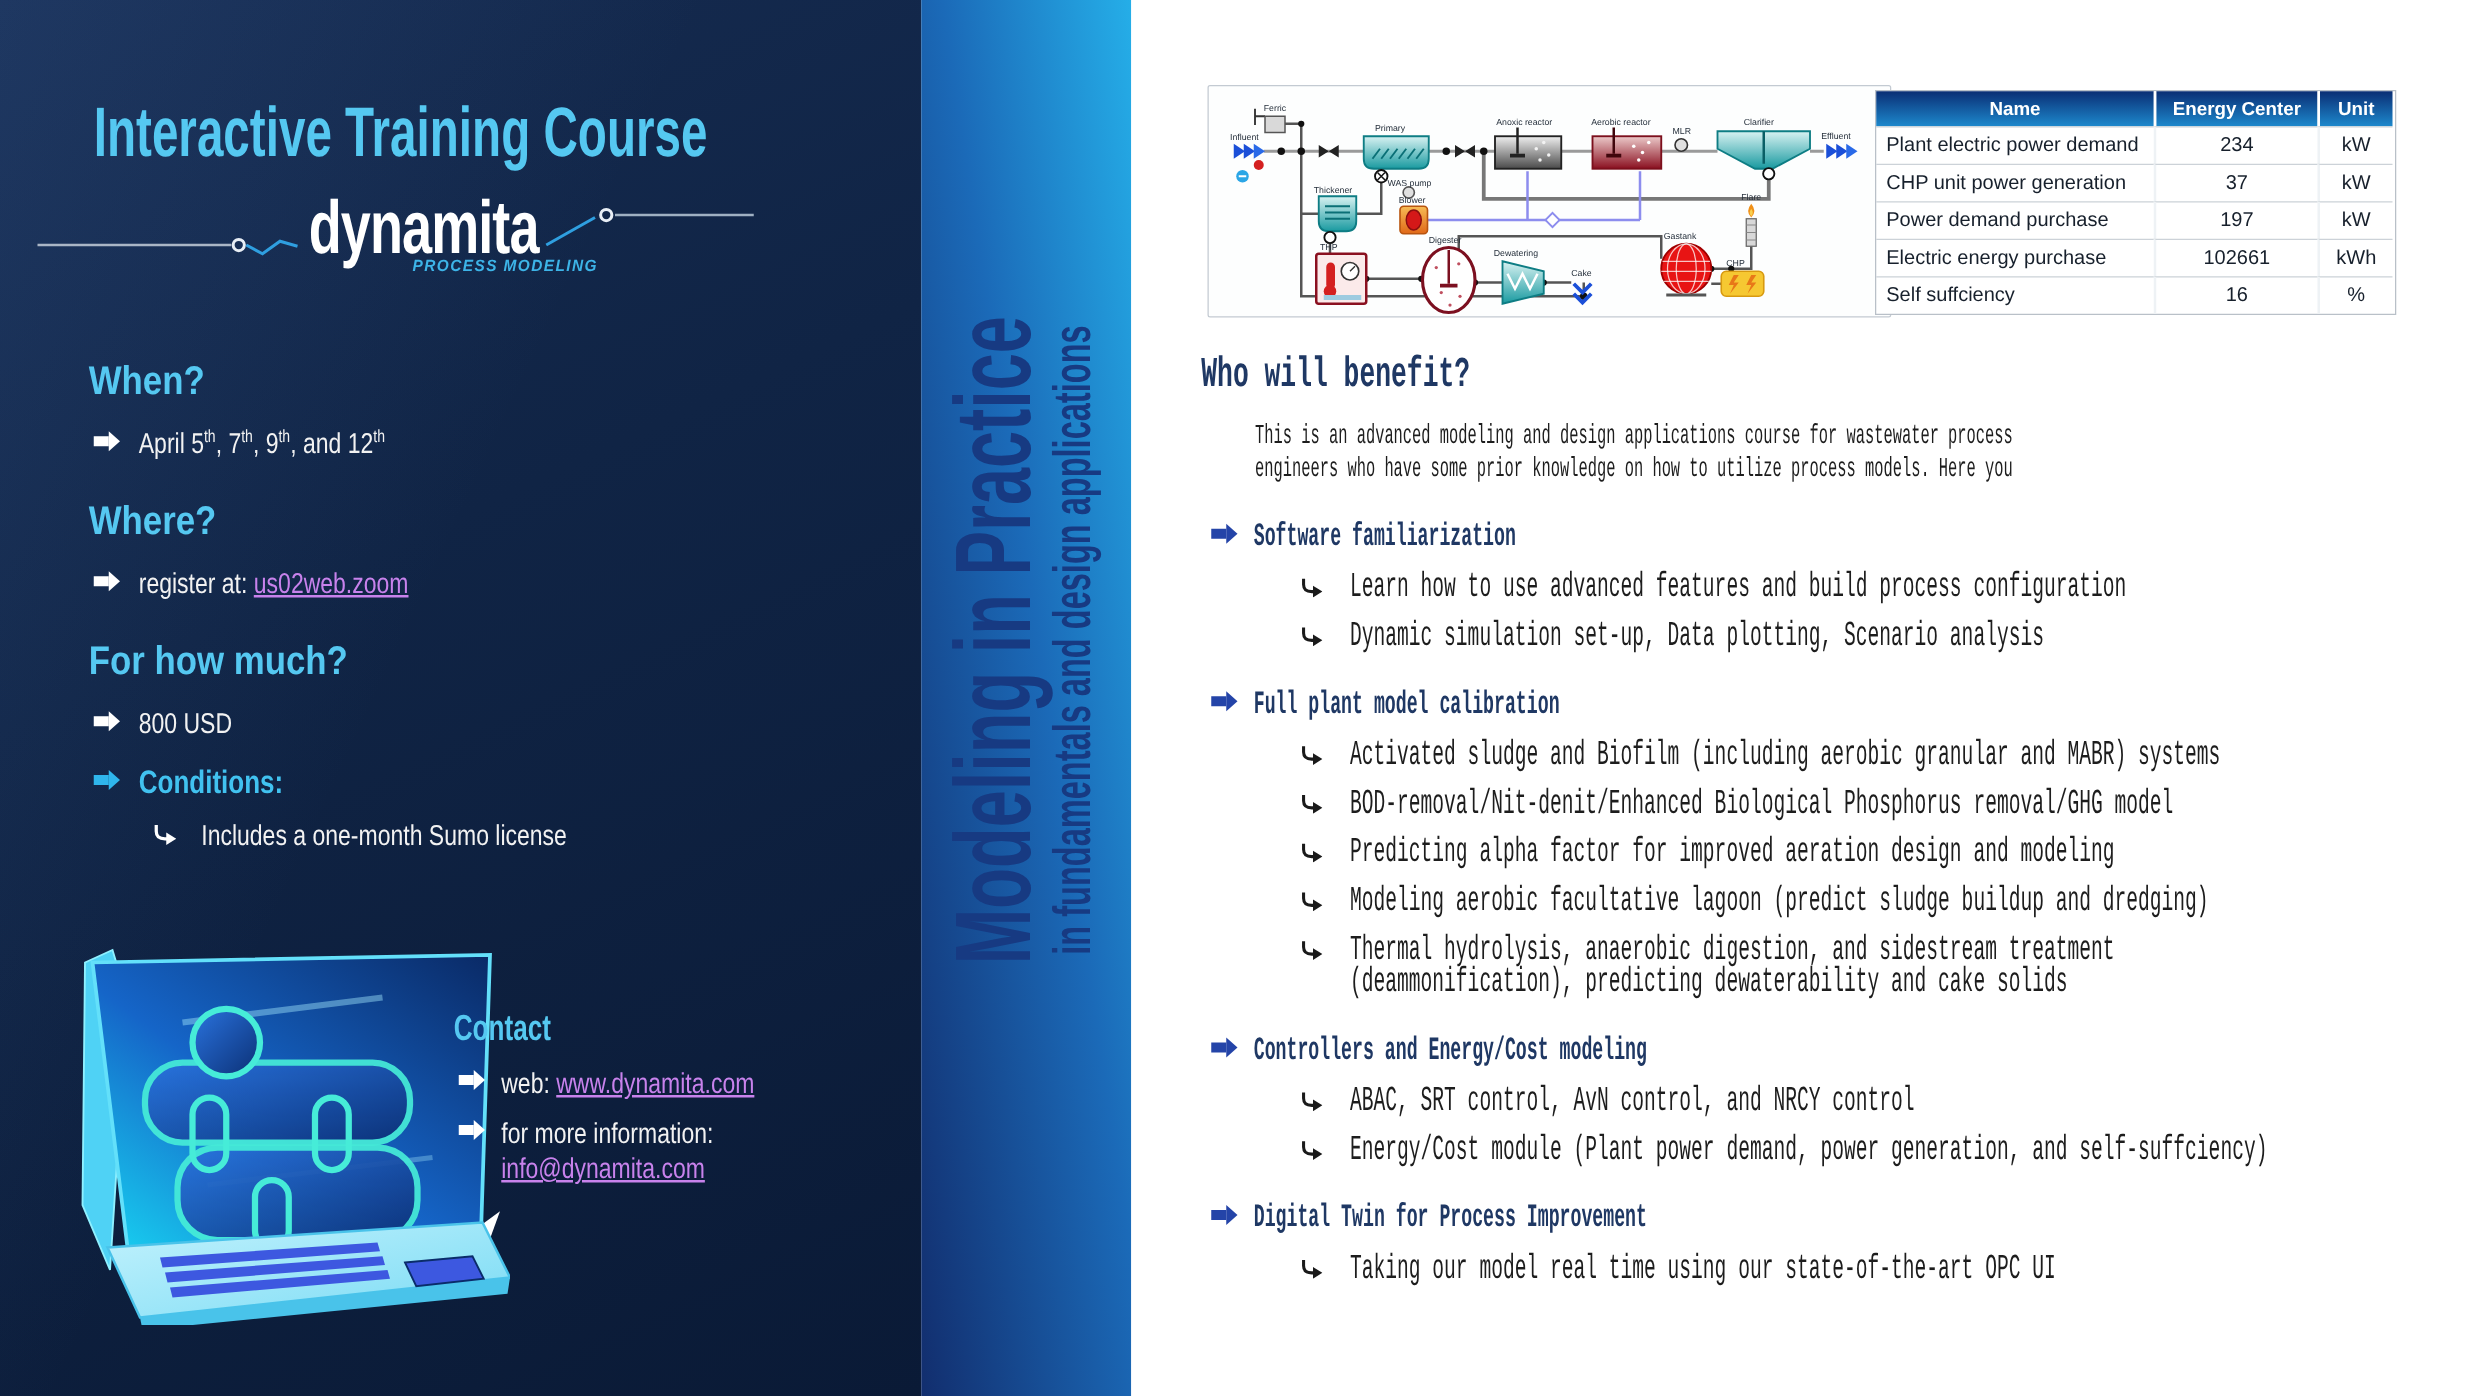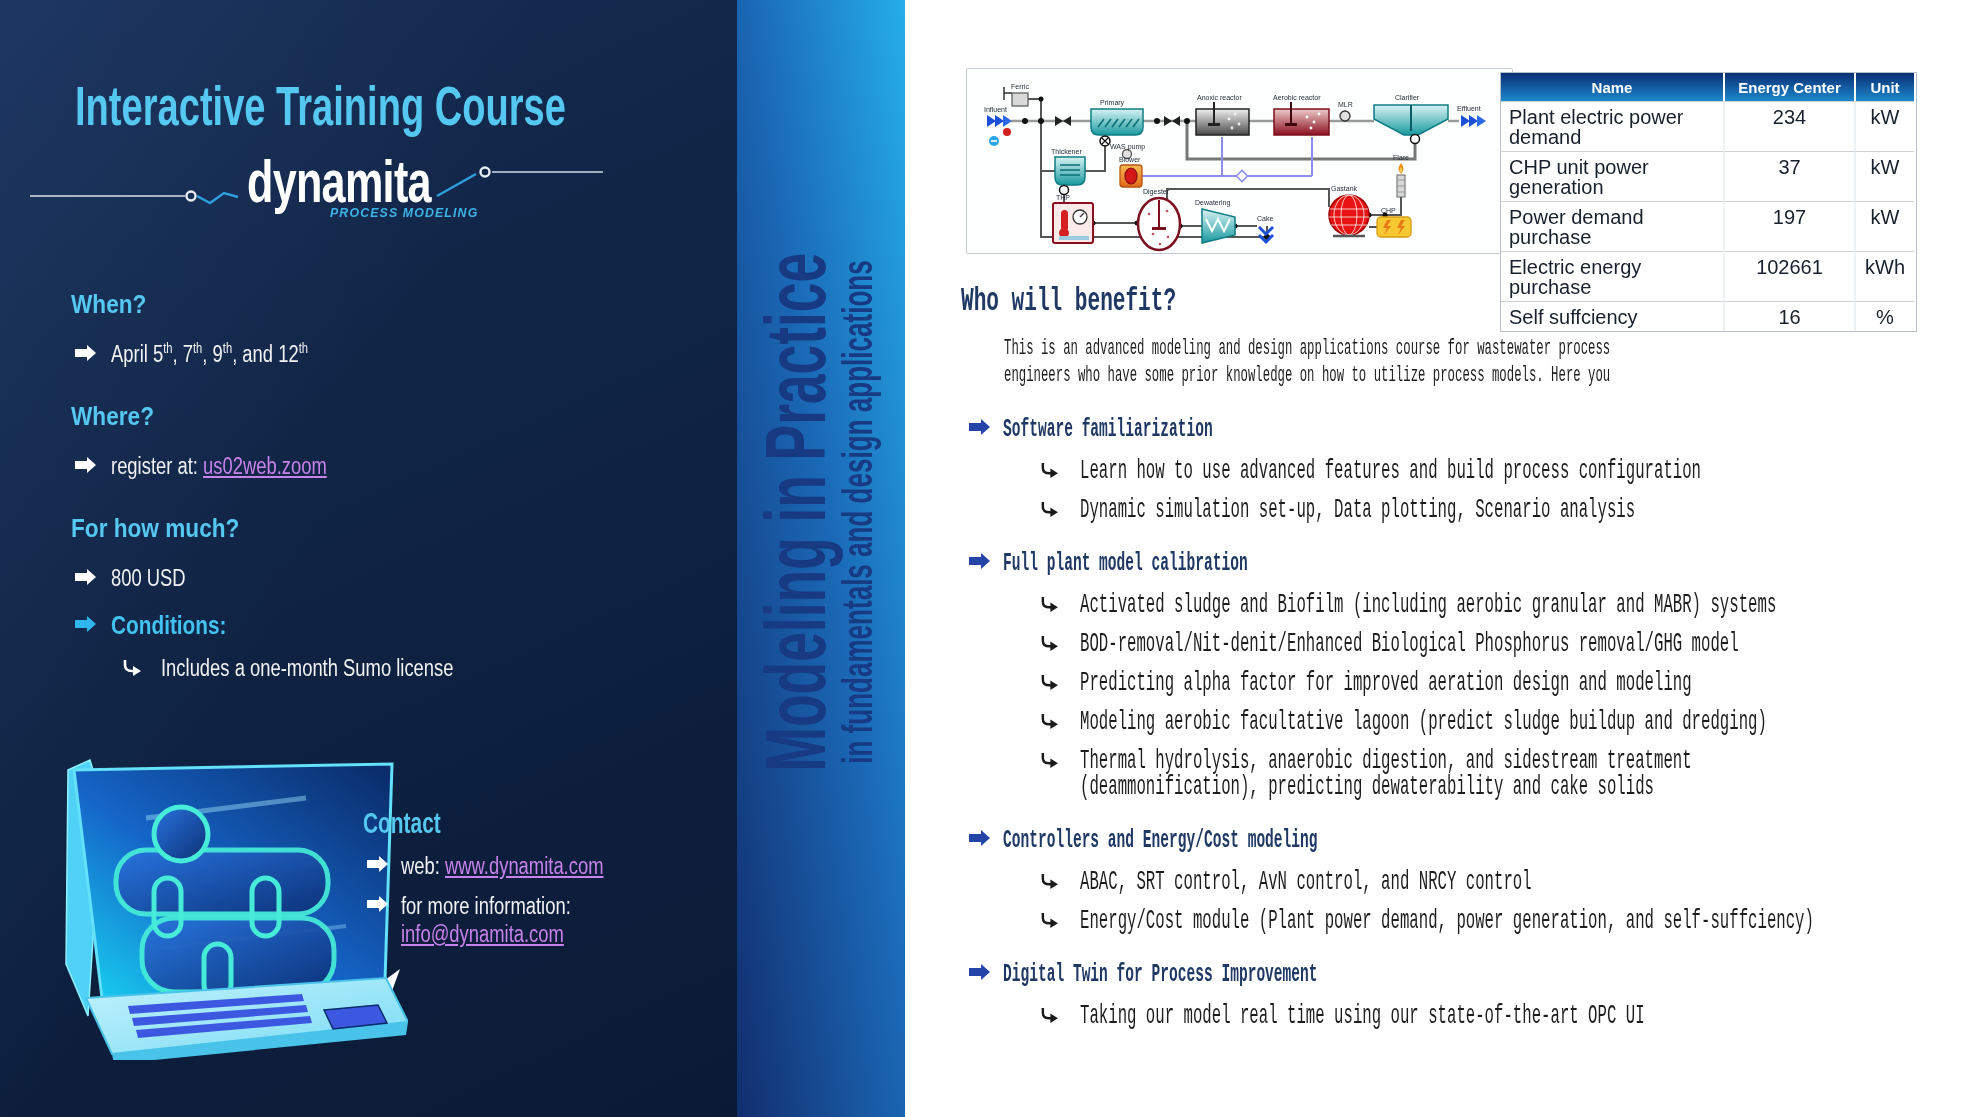--- a/index.html
+++ b/index.html
@@ -26,21 +26,21 @@
   .logo-wrap{position:absolute;left:28px;top:150px;}
   
   .arr{position:relative;display:inline-block;flex:none;width:12px;height:8px;background:currentColor;}
   .arr::after{
     content:"";position:absolute;left:12px;top:50%;transform:translateY(-50%);
     width:0;height:0;border-left:9px solid;border-top:8px solid transparent;border-bottom:8px solid transparent;
   }
   .hook{flex:none;}
   
   #left-sections{position:absolute;left:71px;top:284px;}
-  .lh{font-size:26px;font-weight:bold;color:#55c8f1;line-height:40px;margin-top:28px;white-space:nowrap;}
+  .lh{font-size:32px;font-weight:bold;color:#55c8f1;line-height:40px;margin-top:28px;white-space:nowrap;}
   .lh:first-child{margin-top:0;}
   .lrow{display:flex;align-items:flex-start;margin-top:16px;font-size:23px;color:#f2f2f2;line-height:28px;}
   .lrow .arr{color:#ffffff;margin:9px 0 0 4px;}
   .lrow .txt{margin-left:24px;}
   .lrow.cond{font-size:26px;font-weight:bold;color:#41c2f0;line-height:30px;margin-top:18px;}
   .lrow.cond .arr{color:#2fb6ec;margin-top:10px;}
   .lrow.sub{margin-left:50px;margin-top:14px;justify-content:space-between;}
   .lrow.sub .hook{color:#ffffff;margin:5px 0 0 0;}
   .lrow.sub .txt{margin-left:20px;}
   .sup{font-size:14px;vertical-align:super;line-height:10px;}
@@ -78,21 +78,21 @@
     display:grid;grid-template-columns:222px 131px 60px;
     border:1px solid #b9c0c8;background:#fff;
   }
   .etable .th{
     background:linear-gradient(180deg,#0a2e74 0%,#1d88cc 100%);
     color:#fff;font-size:15px;font-weight:bold;text-align:center;
     padding:6px 0 5px 0;border-left:2px solid #fff;
   }
   .etable .th:first-child{border-left:none;}
   .etable .td{
-    font-size:20px;color:#17202c;padding:5px 8px 4px 8px;line-height:20px;
+    font-size:16px;color:#17202c;padding:5px 8px 4px 8px;line-height:20px;
     border-top:1.5px solid #ccd2d8;border-left:2px solid #eef2f5;
   }
   .etable .td.name{text-align:left;border-left:none;}
   .etable .td.num,.etable .td.unit{text-align:center;}
   
   #right-content{position:absolute;left:56px;top:281px;color:#1d1d1d;font-family:Liberation Mono, monospace;}
   .rh1{font-size:34px;font-weight:bold;color:#1f3864;line-height:40px;white-space:nowrap;}
   .rpara{margin:14px 0 0 43px;font-size:22px;line-height:27px;}
   .rpara .pl{display:block;}
   .topic-head{display:flex;align-items:flex-start;margin-top:24px;font-size:26px;font-weight:bold;color:#1f3864;line-height:32px;}

